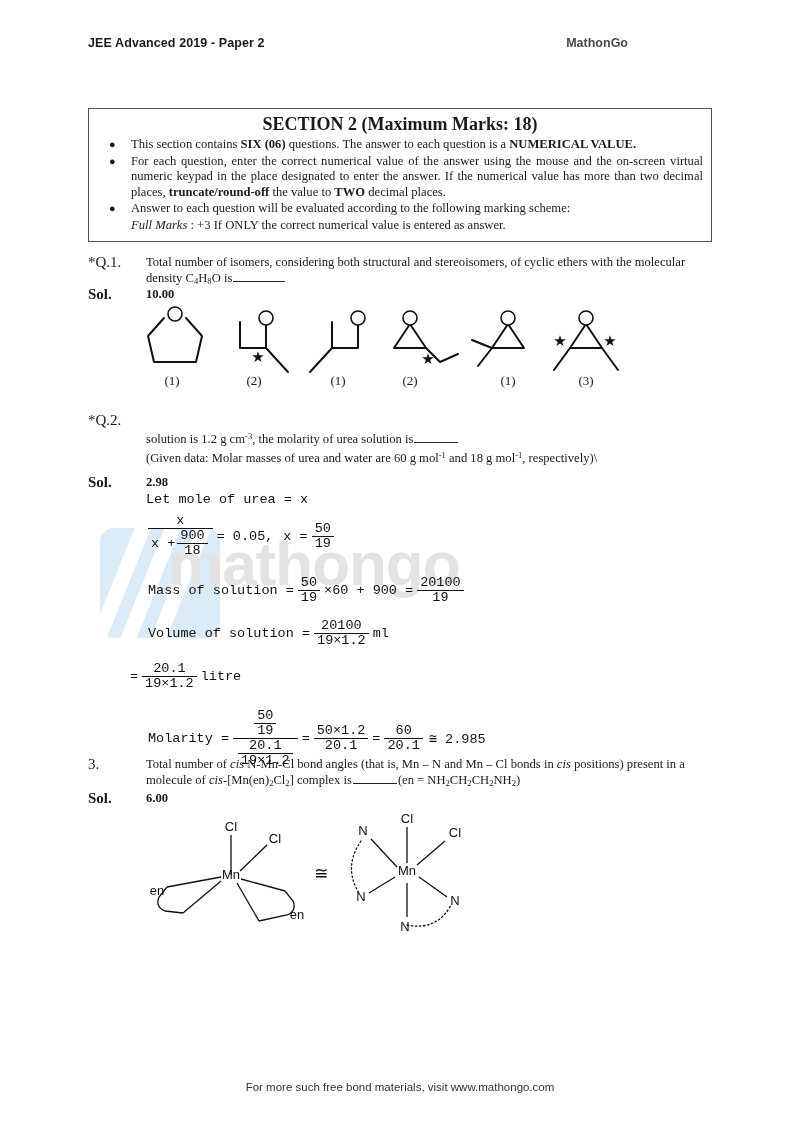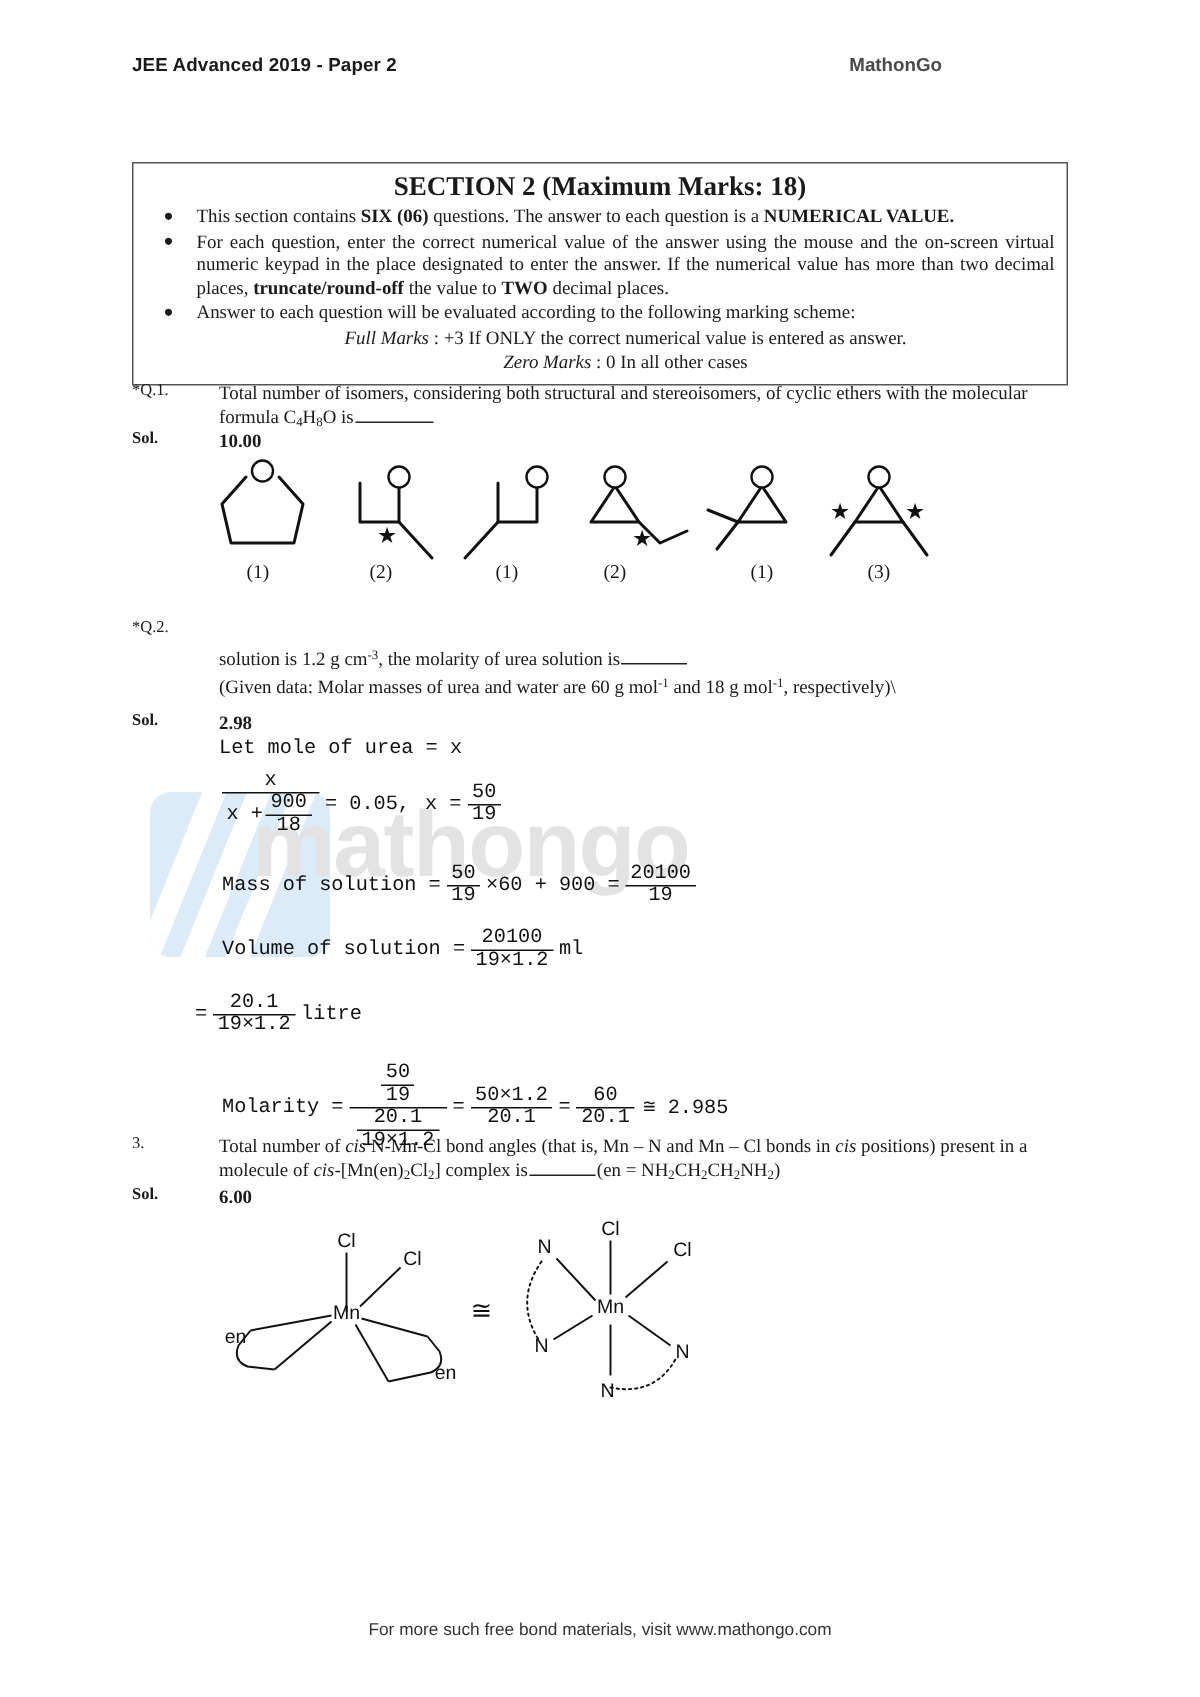--- a/index.html
+++ b/index.html
@@ -23,26 +23,26 @@
 
   
   .secbox{position:absolute;left:88px;top:108px;width:624px;
           border:1.2px solid #555;padding:5px 8px 7px 8px;box-sizing:border-box;}
   .sectitle{text-align:center;font-weight:bold;font-size:18px;margin-bottom:2px;}
   .bullets{list-style:none;margin:0;padding:0;}
   .bullets li{position:relative;padding-left:34px;font-size:12.6px;line-height:15.6px;
               text-align:justify;margin-bottom:1px;}
   .bullets li .bul{position:absolute;left:12px;top:0px;font-size:11px;}
   .bullets li b{font-weight:bold;}
-  .sub-line{padding-left:34px;font-size:12.6px;line-height:15.6px;text-align:center;}
+  .sub-line{padding-left:34px;font-size:12.6px;line-height:15.6px;}
   .it{font-style:italic;}
 
   
   .qrow{position:absolute;}
-  .qnum{position:absolute;left:0;top:0;width:58px;font-size:11px;}
+  .qnum{position:absolute;left:0;top:0;width:58px;font-size:15px;}
   .qnum.bold{font-weight:bold;}
   .qbody{position:absolute;left:58px;top:0;width:566px;font-size:12.6px;line-height:16px;text-align:left;}
   .ans{font-weight:bold;font-size:12.6px;}
   .blank{border-bottom:1px solid #222;display:inline-block;width:52px;height:11px;margin:0 1px;}
   .blank.sm{width:44px;}
   sub{font-size:8.6px;vertical-align:-2px;}
   sup{font-size:8.6px;vertical-align:4px;}
 
   
   .wm-text{position:absolute;left:168px;top:528px;font-size:62px;font-weight:bold;
@@ -88,30 +88,27 @@
   <div class="secbox">
     <div class="sectitle">SECTION 2 (Maximum Marks: 18)</div>
     <ul class="bullets">
       <li><span class="bul">●</span><span><span>This section contains </span><b>SIX (06)</b><span> questions. The answer to each question is a </span><b>NUMERICAL VALUE.</b></span></li>
       <li><span class="bul">●</span><span><span>For each question, enter the correct numerical value of the answer using the mouse and the on-screen virtual numeric keypad in the place designated to enter the answer. If the numerical value has more than two decimal places, </span><b>truncate/round-off</b><span>  the value to </span><b>TWO</b><span> decimal places.</span></span></li>
       <li><span class="bul">●</span><span><span>Answer to each question will be evaluated according to the following marking scheme:</span></span></li>
     </ul>
     <div class="sub-line">
       <span class="it">Full Marks</span><span> : +3 If ONLY the correct numerical value is entered as answer.</span>
     </div>
-    <div class="sub-line">
-      <span class="it">Zero Marks</span><span> : 0 In all other cases</span>
-    </div>
   </div>
 
   <div class="qrow" style="left:88px;top:254px;width:624px;height:44px;">
     <div class="qnum">*Q.1.</div>
     <div class="qbody">
       <span>Total number of isomers, considering both structural and stereoisomers, of cyclic ethers with the molecular</span><br>
-      <span><span>formula C</span><sub>4</sub><span>H</span><sub>8</sub><span>O is</span></span><span class="blank"></span>
+      <span><span>density C</span><sub>4</sub><span>H</span><sub>8</sub><span>O is</span></span><span class="blank"></span>
     </div>
   </div>
   <div class="qrow" style="left:88px;top:286px;width:624px;height:18px;">
     <div class="qnum bold">Sol.</div>
     <div class="qbody ans">10.00</div>
   </div>
 
   <div class="layer" style="left:140px;top:300px;width:480px;height:92px;">
     <svg width="480" height="92" viewBox="0 0 480 92">
       <g stroke="#111" stroke-width="2" fill="none" stroke-linecap="round" stroke-linejoin="round">

